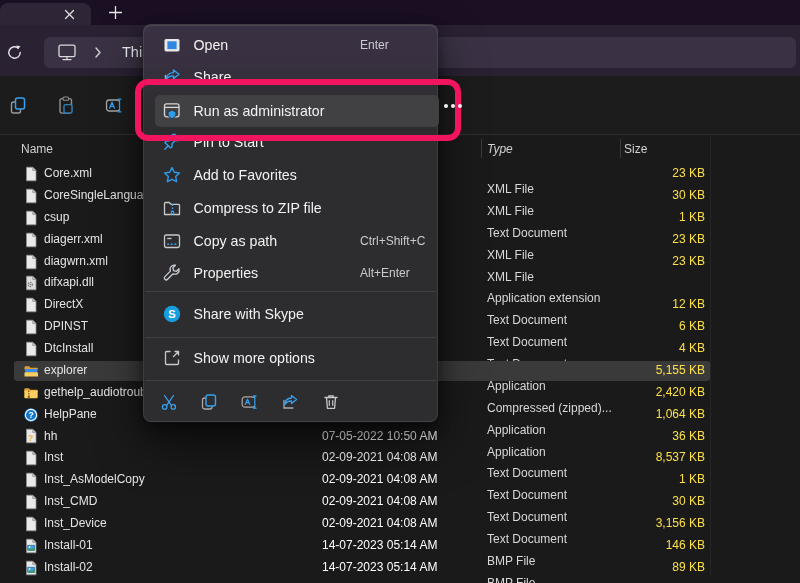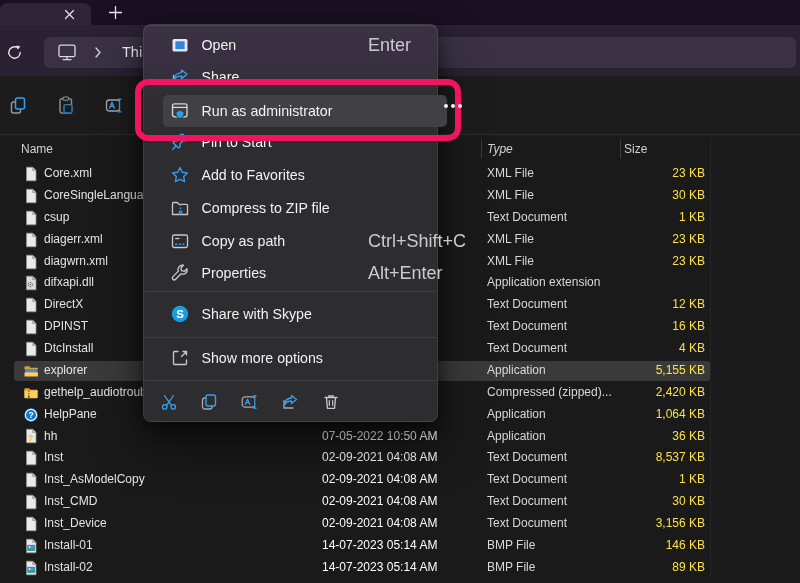--- a/index.html
+++ b/index.html
@@ -38,33 +38,33 @@
   .colline { position:absolute; left:710px; top:137px; width:1px; height:440px; background:#262626; }
 
   
   .rows { position:absolute; left:0; top:163.2px; width:708px; }
   .row { position:relative; height:21.86px; font-size:12px; color:#e4e4e4; }
   .row.selected::before { content:""; position:absolute; left:14px; top:0.6px; width:696px; bottom:0.6px; background:#3a3a3a; border-radius:3px; }
   .fic { position:absolute; left:23px; top:50%; margin-top:-8px; width:16px; height:16px; }
   .cell { position:absolute; top:0; height:21.86px; line-height:21.86px; white-space:nowrap; }
   .c-name { left:44px; }
   .c-date { left:322px; color:#ffffff; }
-  .c-type { left:487px; color:#d8d8d8; }
+  .c-type { left:487px; color:#d8d8d8;margin-top:16px; }
   .c-size { left:580px; width:125px; text-align:right; color:#fde047; }
 
   
   .menu { position:absolute; left:143px; top:24px; width:295px; height:398px; z-index:20;
     border-radius:8px; border:1px solid rgba(255,255,255,0.08);
     background:linear-gradient(180deg,#3a3143 0px,#383040 38px,#302e33 70px,#2d2c2e 100px,#2d2c2e 100%);
     box-shadow:inset 0 1px 0 rgba(255,255,255,0.10), 0 22px 45px rgba(0,0,0,0.55), 0 5px 14px rgba(0,0,0,0.4); }
-  .mi { position:absolute; left:12px; width:100%; height:32px; }
+  .mi { position:absolute; left:4px; width:100%; height:32px; }
   .mi .hover { position:absolute; left:6.5px; right:2.5px; top:0; bottom:0; background:#414043; border-radius:5px; }
   .mico { position:absolute; left:14px; top:6px; width:20px; height:20px; }
   .mlabel { position:absolute; left:45.5px; top:0; height:32px; line-height:32px; font-size:14.2px; color:#f2f2f2; white-space:nowrap; }
-  .mshort { position:absolute; left:212px; top:0; height:32px; line-height:32px; font-size:18px; color:#cdc9d1; white-space:nowrap; }
+  .mshort { position:absolute; left:212px; top:0; height:32px; line-height:32px; font-size:12px; color:#cdc9d1; white-space:nowrap; }
   .msep { position:absolute; left:1px; right:1px; height:1px; background:#413f44; }
   .actionrow { position:absolute; left:0; top:361px; width:100%; height:32px; }
   .aci { position:absolute; top:7px; width:18px; height:18px; }
 
   
   .annot { position:absolute; left:135px; top:78.6px; width:326px; height:62px; z-index:30;
     border:6.2px solid #f2145e; border-radius:13px; }
 </style>
 </head>
 <body>
@@ -244,21 +244,21 @@
       <span class="cell c-type">Text Document</span>
       <span class="cell c-size">12 KB</span>
     </div>
     <div class="row">
       <svg class="fic" viewBox="0 0 16 16">
           <use href="#i-doc"></use>
         </svg>
       <span class="cell c-name">DPINST</span>
       <span class="cell c-date"></span>
       <span class="cell c-type">Text Document</span>
-      <span class="cell c-size">16 KB</span>
+      <span class="cell c-size">6 KB</span>
     </div>
     <div class="row">
       <svg class="fic" viewBox="0 0 16 16">
           <use href="#i-doc"></use>
         </svg>
       <span class="cell c-name">DtcInstall</span>
       <span class="cell c-date"></span>
       <span class="cell c-type">Text Document</span>
       <span class="cell c-size">4 KB</span>
     </div>

